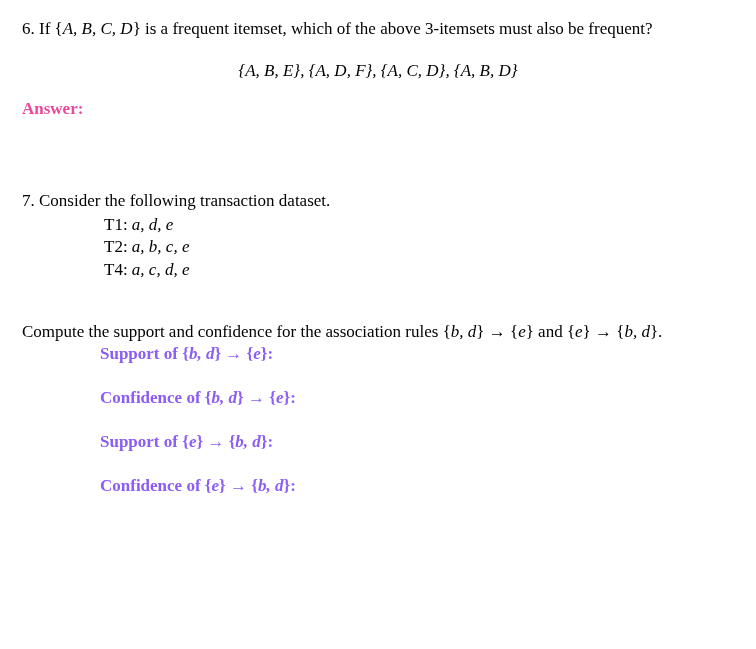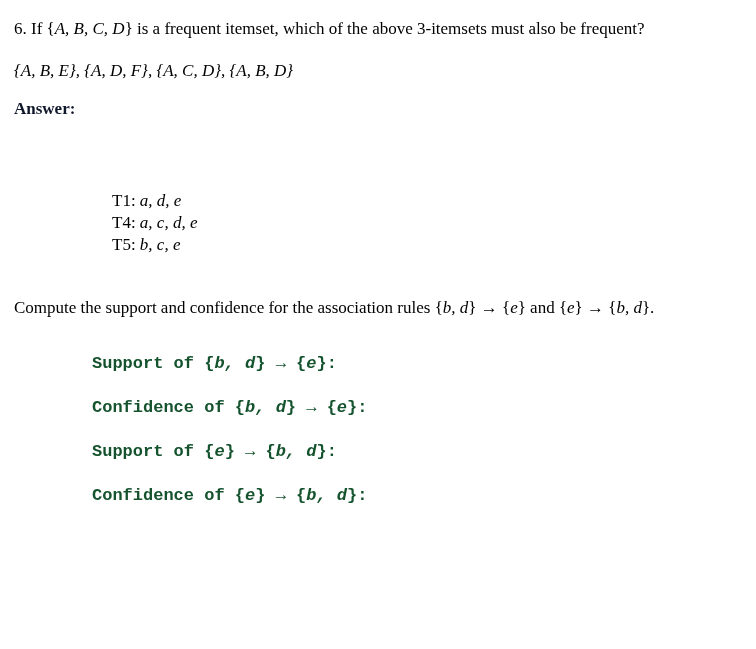--- a/index.html
+++ b/index.html
@@ -8,82 +8,80 @@
     width: 756px;
     height: 649px;
     background: #ffffff;
     font-family: "Times New Roman", Times, serif;
     font-size: 17px;
     color: #000000;
     line-height: 1.3;
   }
   .page {
     box-sizing: border-box;
-    padding: 18px 22px 0 14px;
+    padding: 18px 22px 0 22px;
   }
   .q6-line {
     margin-bottom: 20px;
   }
   .itemsets {
-    text-align: left;
+    text-align: center;
     margin-bottom: 16px;
   }
   .answer-label {
     font-weight: bold;
-    color: #0f172a;
+    color: #ec4899;
     margin-bottom: 70px;
   }
   .q7-line {
     margin-bottom: 2px;
   }
   .trans-list {
     padding-left: 82px;
     margin-bottom: 40px;
   }
   .trans-row {
     line-height: 1.3;
-    margin-left: 16px;
   }
   .trans-id {
     font-style: normal;
   }
   .trans-items {
     font-style: italic;
   }
   .compute-line {
-    margin-bottom: 34px;
   }
   .red-block {
     padding-left: 78px;
   }
   .red-line {
     font-weight: bold;
-    color: #14532d;
+    color: #8b5cf6;
     margin-bottom: 22px;
-    font-family: Liberation Mono, monospace;
   }
   .i { font-style: italic; }
 </style>
 </head>
 <body>
 
 <div class="page">
 
   <div class="q6-line">
     <span>6. If {</span><span class="i">A, B, C, D</span><span>} is a frequent itemset, which of the above 3-itemsets must also be frequent?</span>
   </div>
   <div class="itemsets">
     <span class="i">{A, B, E}, {A, D, F}, {A, C, D}, {A, B, D}</span>
   </div>
   <div class="answer-label">Answer:</div>
 
+  <div class="q7-line">7. Consider the following transaction dataset.</div>
   <div class="trans-list">
     <div class="trans-row"><span class="trans-id">T1:</span><span class="trans-items"> a, d, e</span></div>
+    <div class="trans-row"><span class="trans-id">T2:</span><span class="trans-items"> a, b, c, e</span></div>
     <div class="trans-row"><span class="trans-id">T4:</span><span class="trans-items"> a, c, d, e</span></div>
-    <div class="trans-row"><span class="trans-id">T5:</span><span class="trans-items"> b, c, e</span></div>
   </div>
 
   <div class="compute-line">
     <span>Compute the support and confidence for the association rules {</span><span class="i">b, d</span><span>} → {</span><span class="i">e</span><span>} and {</span><span class="i">e</span><span>} → {</span><span class="i">b, d</span><span>}.</span>
   </div>
 
   <div class="red-block">
     <div class="red-line">
       <span>Support of {</span><span class="i">b, d</span><span>} → {</span><span class="i">e</span><span>}:</span>
     </div>

